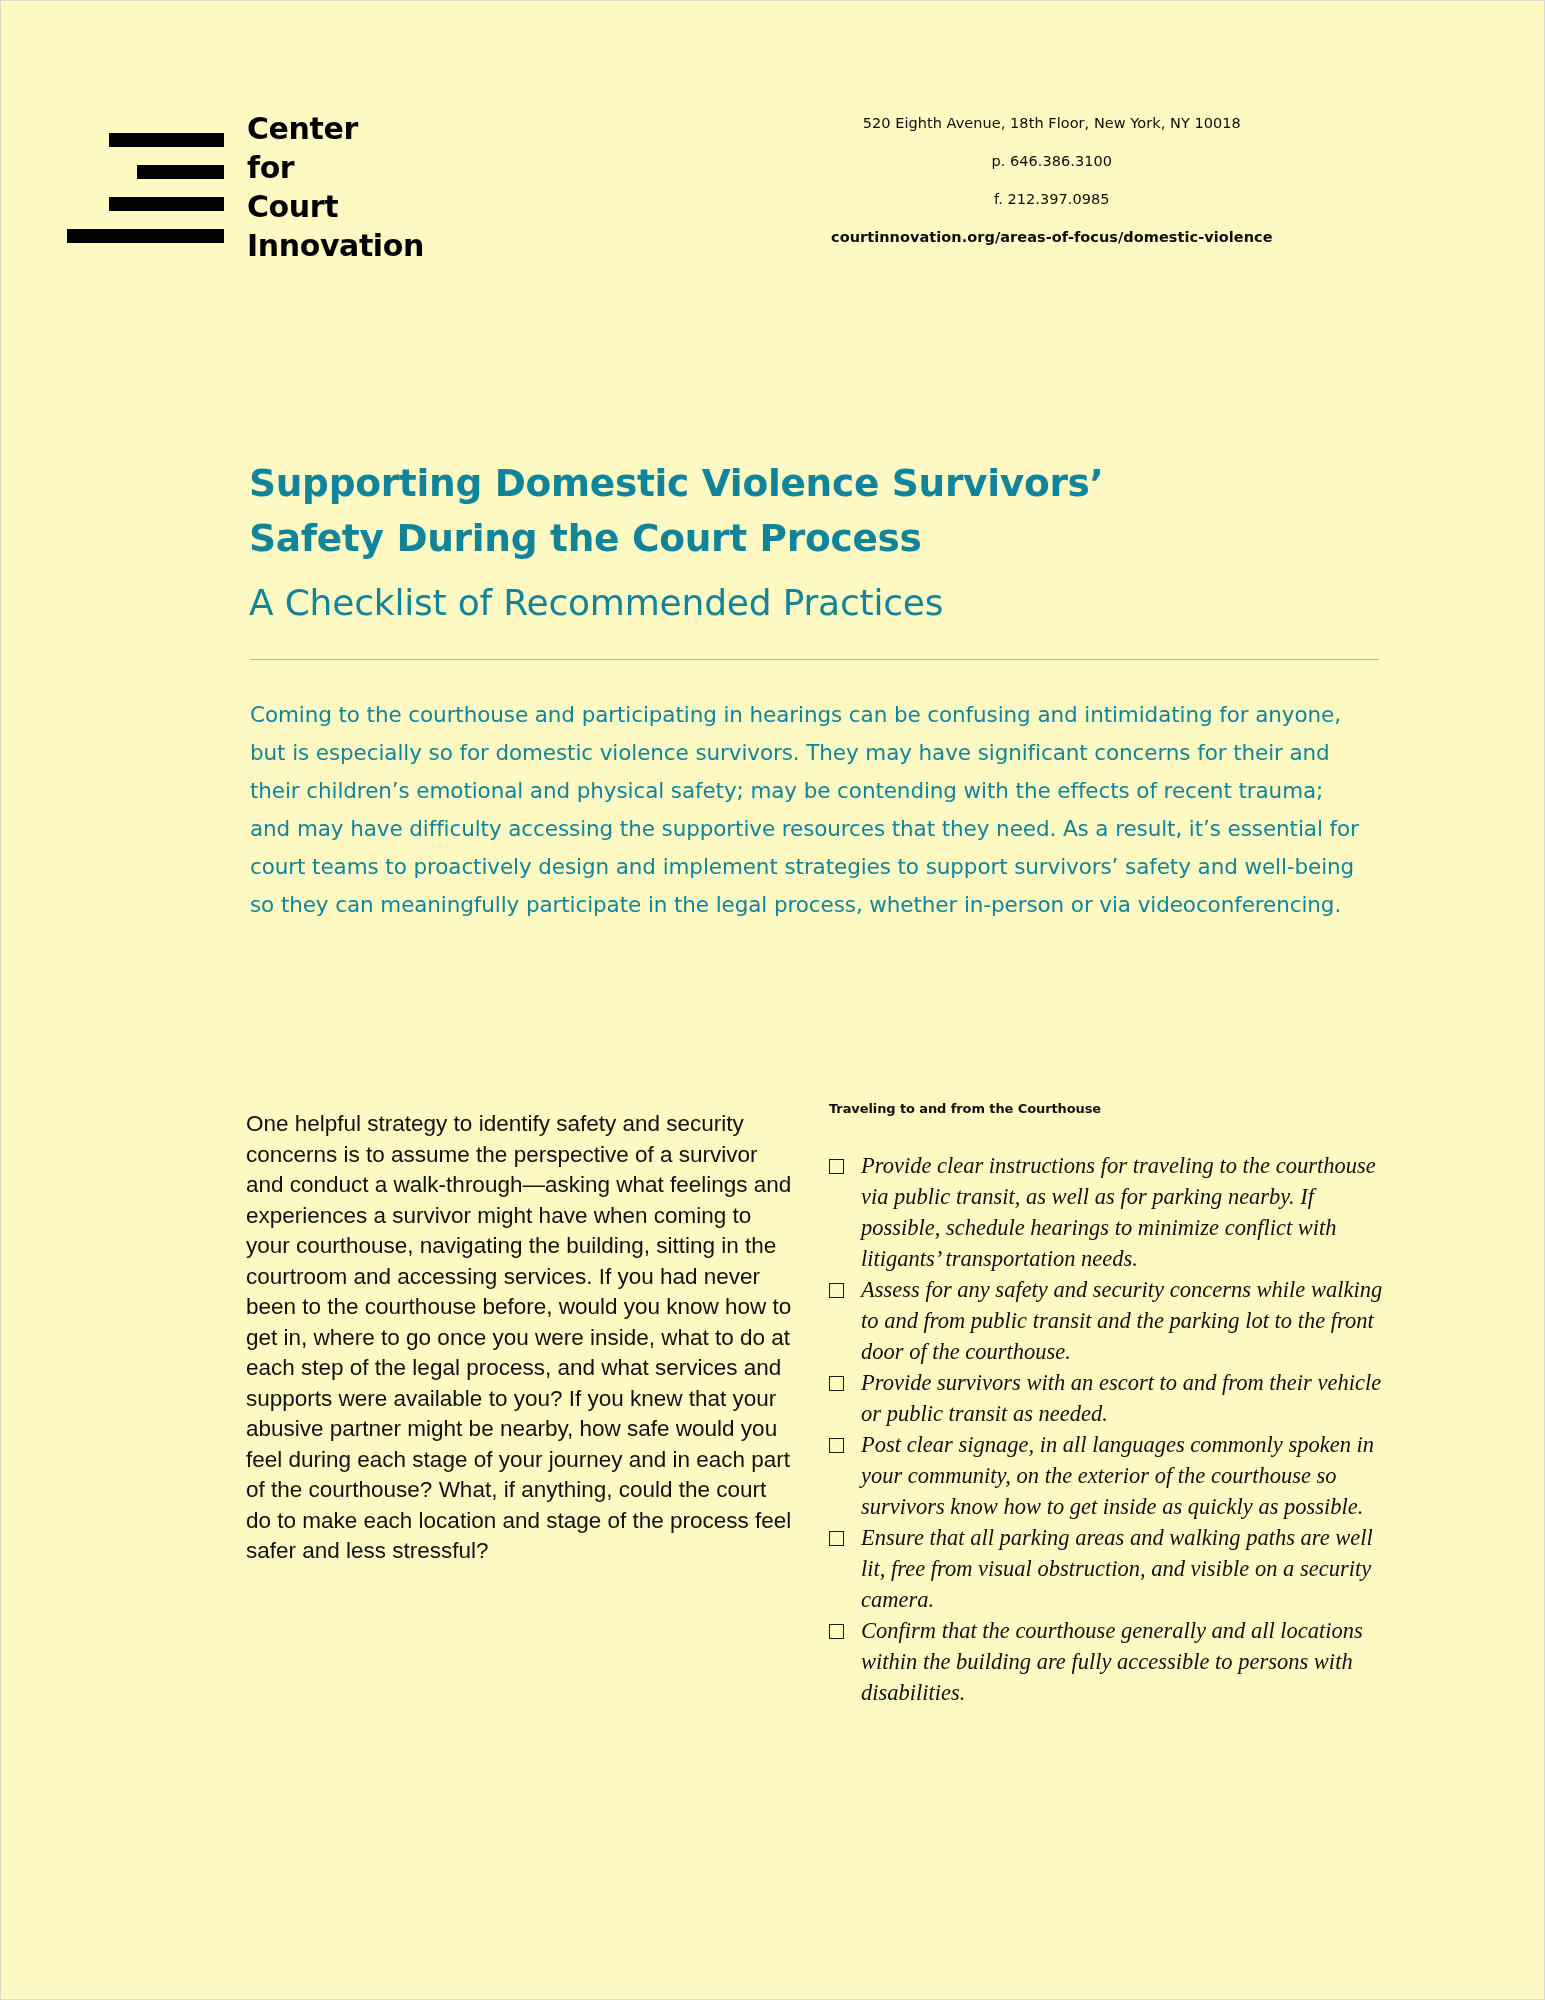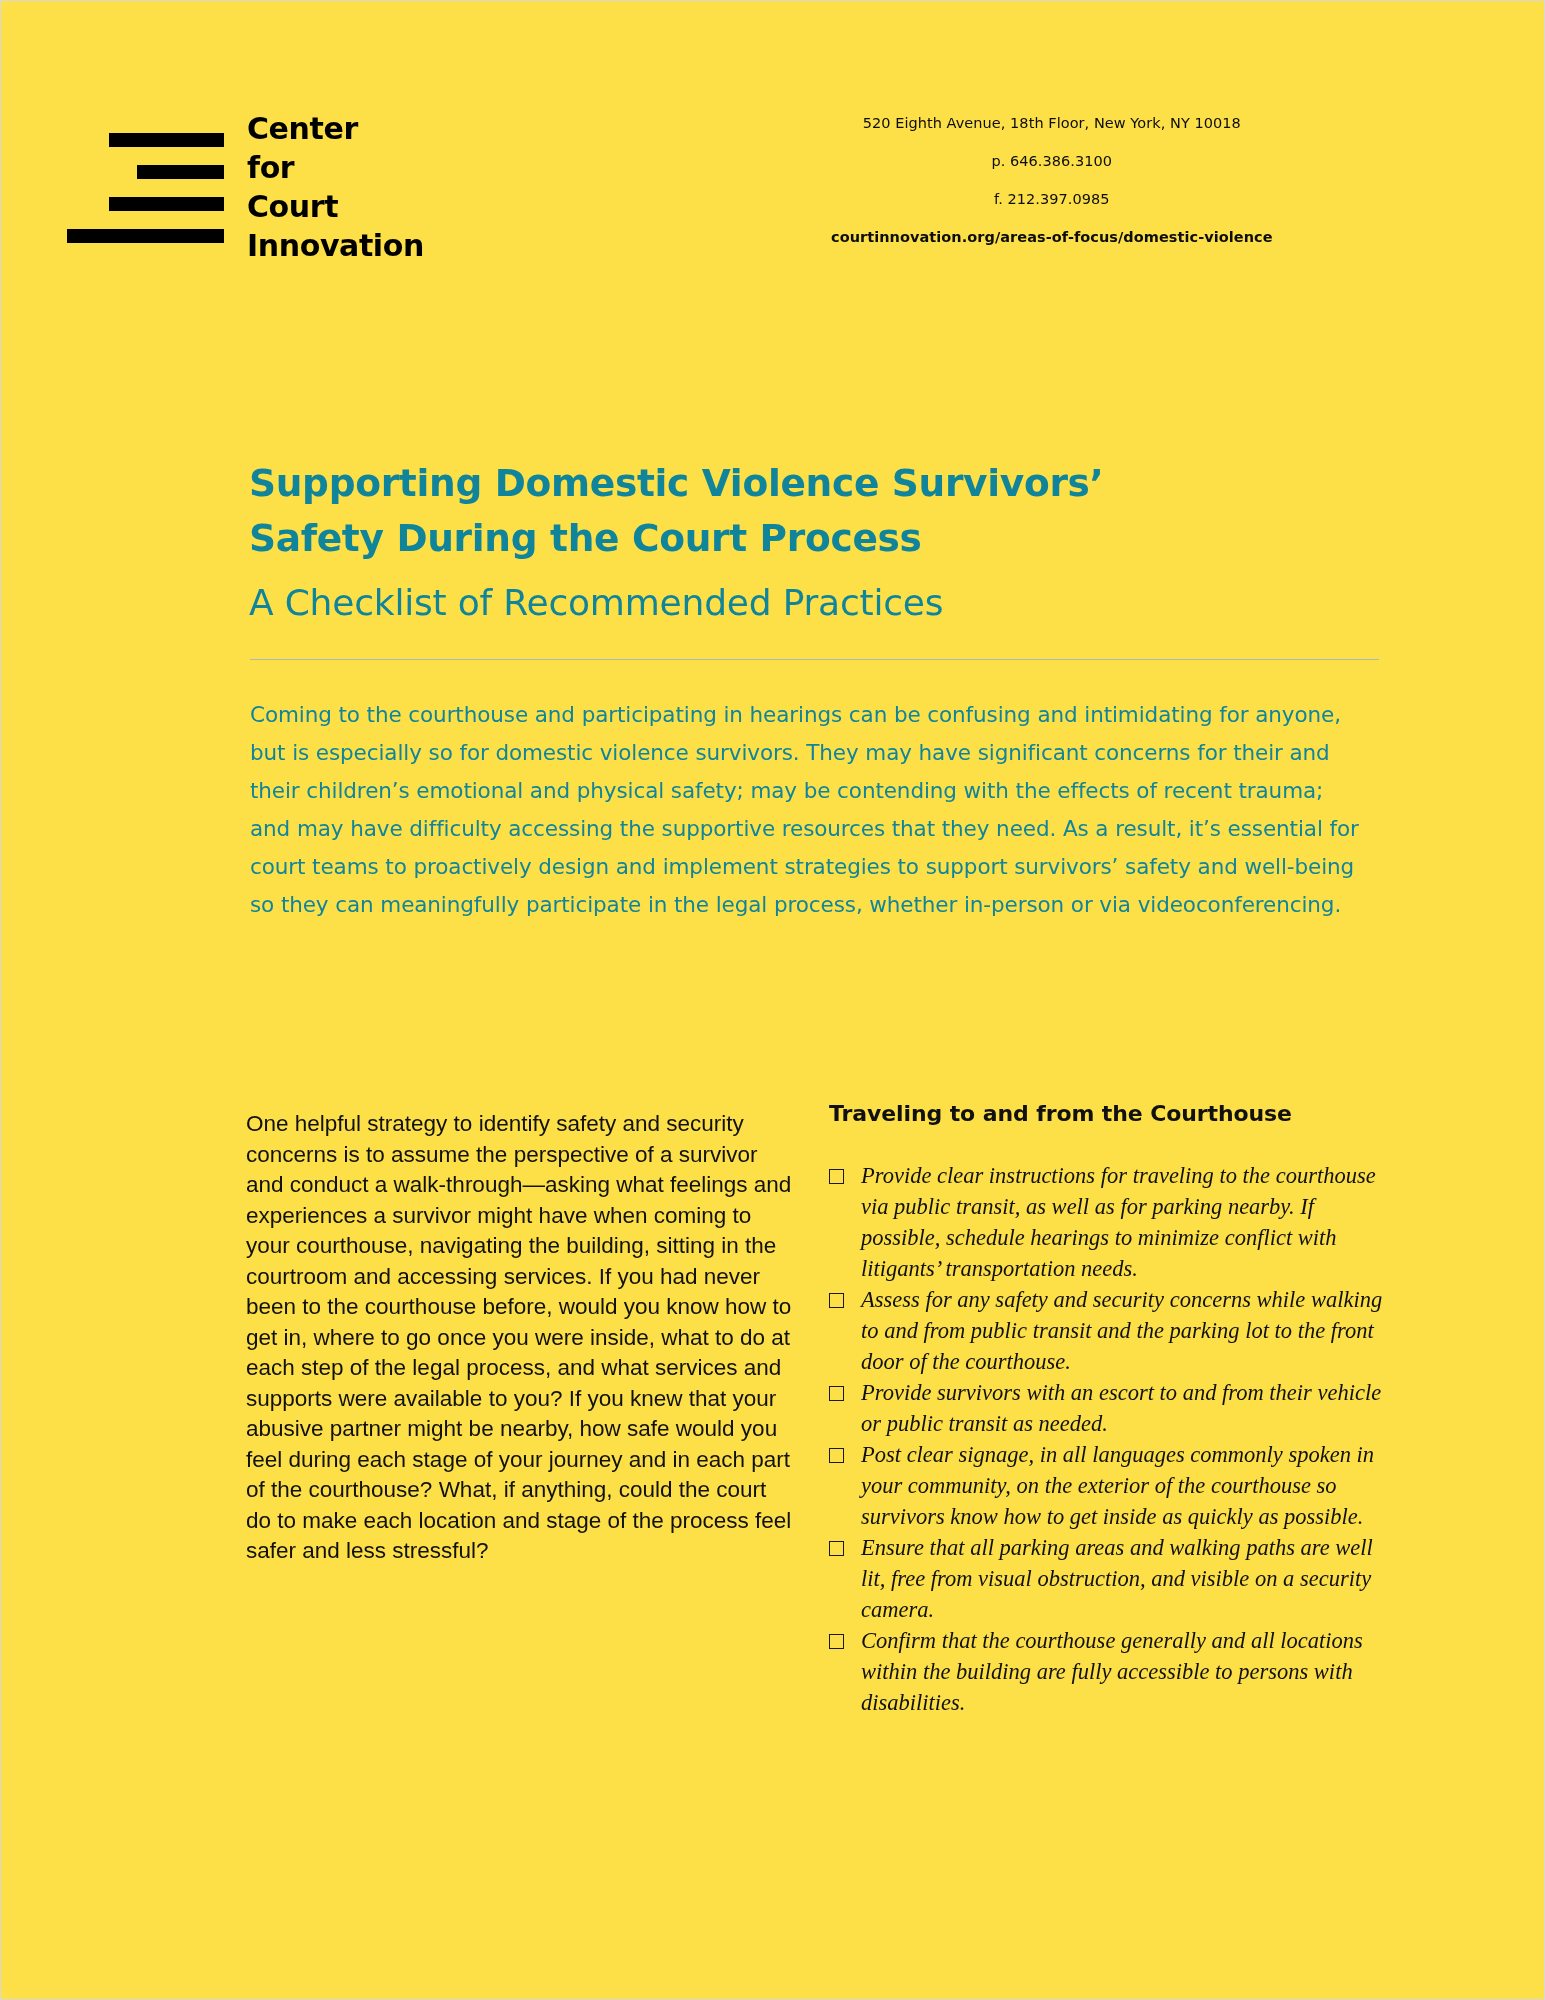--- a/index.html
+++ b/index.html
@@ -9,21 +9,21 @@
   }
   body {
     width: 1545px;
     height: 2000px;
     font-family: "Liberation Sans", sans-serif;
   }
   .page {
     position: relative;
     width: 1545px;
     height: 2000px;
-    background: #fde047;
+    background: #fef9c3;
     box-sizing: border-box;
     border: 1px solid #d8d8d8;
     overflow: hidden;
   }
 
   
   .header {
     position: absolute;
     top: 100px;
     left: 0;
@@ -139,21 +139,21 @@
 
   .col-right {
     position: absolute;
     left: 828px;
     top: 1100px;
     width: 560px;
   }
   .col-right h3 {
     margin: 0 0 34px 0;
     font-family: "DejaVu Sans", sans-serif;
-    font-size: 22px;
+    font-size: 13px;
     font-weight: bold;
     color: #111;
     letter-spacing: -0.1px;
   }
   ul.checklist {
     list-style: none;
     margin: 0;
     padding: 0;
     font-family: "Liberation Serif", serif;
     font-size: 22.5px;

